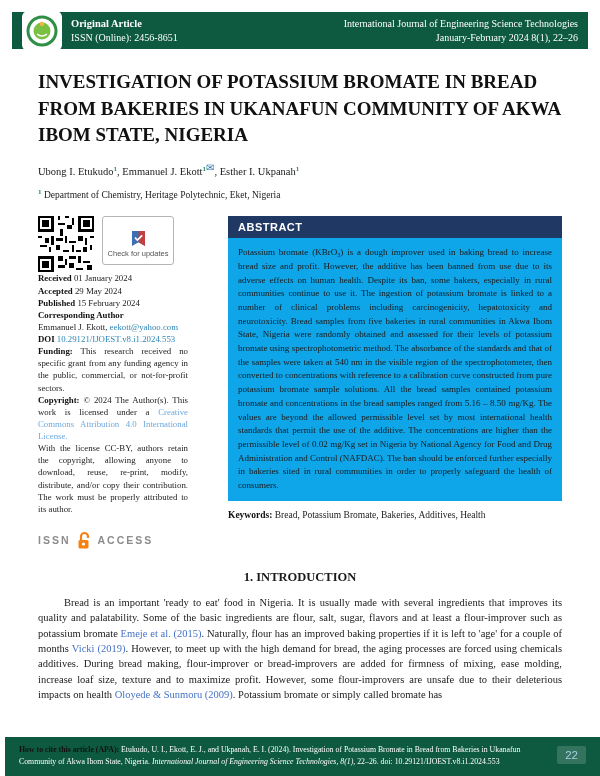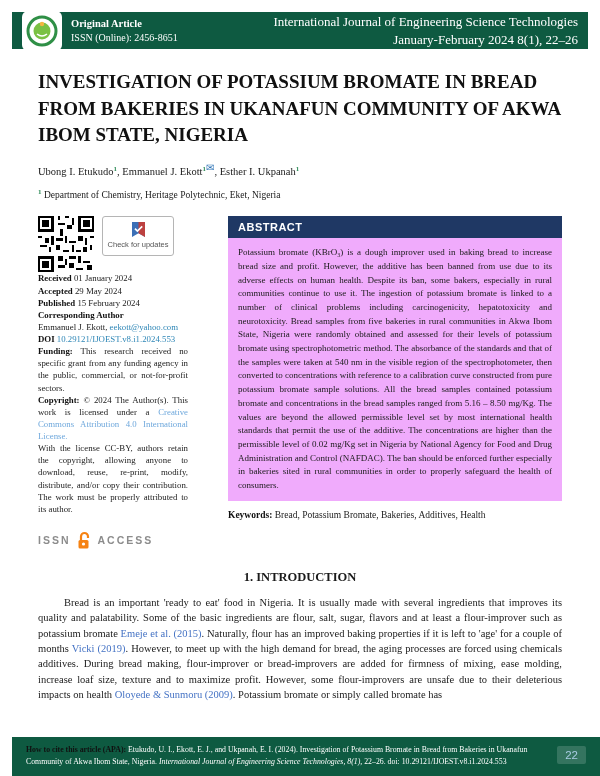--- a/index.html
+++ b/index.html
@@ -13,65 +13,65 @@
     margin:12px 12px 0; background:#0E5A41; color:#fff;
     display:flex; align-items:center; padding:5px 10px; height:37px;
   }
   .logo-box {
     width:40px; height:40px; background:#fff; border-radius:6px;
     display:flex; align-items:center; justify-content:center; flex:0 0 40px;
   }
   .topbar-left { margin-left:9px; line-height:1.35; }
   .article-type { font-weight:bold; font-size:10.5px; }
   .issn { font-size:10px; }
-  .topbar-right { margin-left:auto; text-align:right; line-height:1.35; font-size:13px; }
+  .topbar-right { margin-left:auto; text-align:right; line-height:1.35; font-size:10px; }
   
   .content { padding:0 38px; }
   .title { margin-top:20px; font-size:19px; font-weight:bold; line-height:1.4; color:#111; }
   .authors { margin-top:13px; font-size:10.5px; }
   .sup { vertical-align:super; font-size:7px; color:#2E8B57; font-weight:bold; }
   .mail-icon { color:#2E74B6; font-size:10px; vertical-align:super; }
   .affiliation { margin-top:11px; font-size:9.5px; }
   
   .columns { display:flex; gap:16px; margin-top:16px; }
   .left-col { flex:0 0 150px; width:150px; font-size:8.8px; line-height:1.38; color:#222; }
   .right-col { flex:1; min-width:0;padding-left:24px; }
   .badges { display:flex; gap:8px; align-items:flex-start; }
   .crossmark {
-    border:1px solid #b5b5b5; border-radius:3px; width:72px; padding:5px 4px 6px;
+    border:1px solid #b5b5b5; border-radius:3px; width:72px; padding:14px 4px 6px;
     text-align:center; color:#555; font-family:"Liberation Sans", sans-serif;
     font-size:7.5px; line-height:1.25; cursor:pointer;
   }
   .block { margin-top:0; }
   .justify { text-align:justify; }
   .lbl { font-weight:bold; color:#111; }
   .link-cyan { color:#2E86B6; cursor:pointer; }
   .link-light { color:#6FA8DC; cursor:pointer; }
   .cite-link { color:#4472C4; cursor:pointer; }
   .oa-row {
     margin-top:16px; display:flex; align-items:center; gap:5px;
     font-family:"Liberation Sans", sans-serif; font-weight:bold;
     color:#8c8c8c; letter-spacing:2px; font-size:10.5px;
   }
   
   .abstract-head {
     background:#1F3864; color:#fff; font-family:"Liberation Sans", sans-serif;
     font-weight:bold; font-size:11px; letter-spacing:0.5px; padding:5px 10px;
   }
   .abstract-body {
-    background:#f0abfc; padding:8px 10px; font-size:9px; line-height:1.52;
+    background:#0ea5e9; padding:8px 10px; font-size:9px; line-height:1.52;
     text-align:justify;
   }
   .keywords { margin-top:9px; font-size:9.5px; }
   
   .intro-heading { text-align:center; font-size:12.5px; font-weight:bold; margin:20px 0 10px; }
   .intro-text { font-size:10.5px; line-height:1.46; text-align:justify; text-indent:26px; }
   
   .footer {
-    position:absolute; left:12px; right:0; bottom:0; background:#0E5A41; color:#fff;
+    position:absolute; left:5px; right:0; bottom:0; background:#0E5A41; color:#fff;
     padding:7px 14px 9px; display:flex; align-items:flex-start; gap:12px;
   }
   .footer-text { flex:1; font-size:7.8px; line-height:1.45; }
   .footer-text .it { font-style:italic; }
   .page-num {
     flex:0 0 auto; margin-top:2px; background:rgba(255,255,255,0.16);
     color:#A9CCE3; font-size:11.5px; padding:3px 8px; border-radius:2px;
     font-family:Liberation Sans, sans-serif;
   }
 </style>

